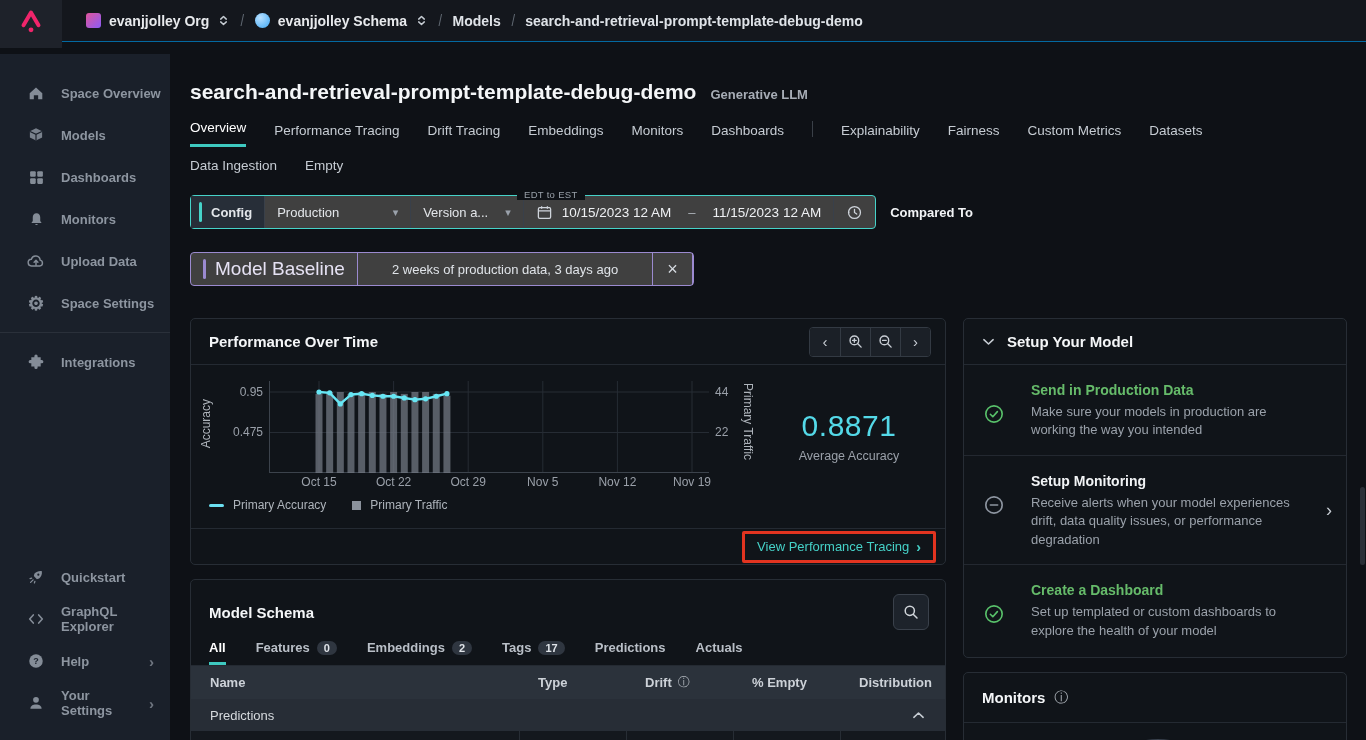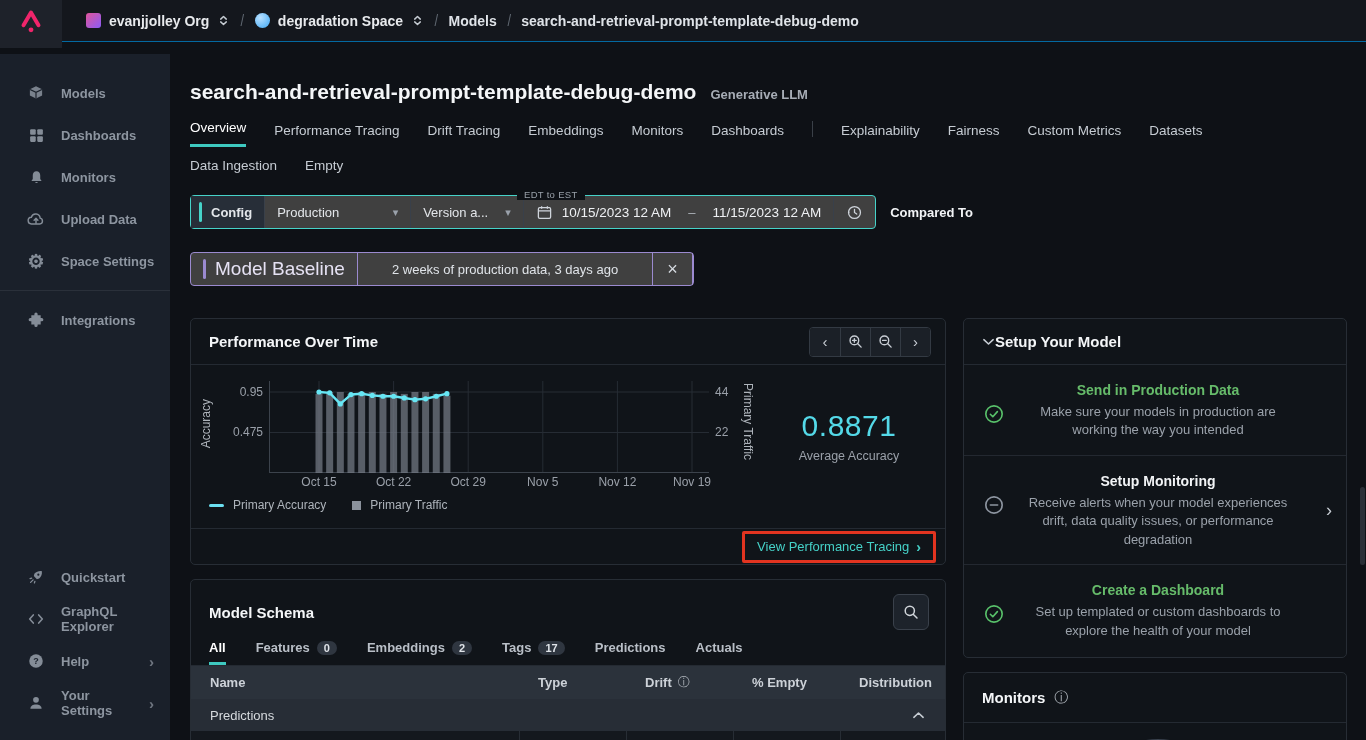--- a/index.html
+++ b/index.html
@@ -117,26 +117,26 @@
   .tbl-group .gname { font-size:13px; color:#d6dade; padding-left:19px; }
   .tbl-group .gchev { grid-column:5; justify-self:end; padding-right:20px; color:#c6ccd3; display:flex; }
   .tbl-row { background:#14181e; height:90px; }
   .tbl-row .td { border-left:1px solid #272d35; }
   .tbl-row .td:first-child { border-left:none; }
   .dist-sq { width:9px; height:9px; background:#5fd4e3; margin:7px 0 0 19px; }
 
   
   .right-col { width:384px; }
   .setup-card { width:384px; height:340px; overflow:hidden; }
-  .setup-head { height:46px; display:flex; align-items:center; padding-left:18px; border-bottom:1px solid #242a32; }
+  .setup-head { height:46px; display:flex; align-items:center; gap:12px; padding-left:18px; border-bottom:1px solid #242a32; }
   .setup-head .chev { color:#c6ccd3; display:flex; }
   .setup-item { display:flex; padding:17px 14px 15px 20px; border-bottom:1px solid #232830; position:relative; }
   .setup-item:last-child { border-bottom:none; }
   .st-icon { width:20px; height:20px; margin-top:22px; flex:none; }
-  .st-text { margin-left:18px; width:272px;text-align:center; }
+  .st-text { margin-left:27px; width:272px; }
   .st-title { font-size:14px; font-weight:700; margin-bottom:5px; }
   .st-title.done { color:#66bb6a; }
   .st-title.pending { color:#f2f4f6; }
   .st-desc { font-size:13px; color:#9aa1aa; line-height:1.42; }
   .st-chev { position:absolute; right:14px; top:50%; transform:translateY(-50%); color:#c6ccd3; font-size:18px; }
 
   .monitors-card { width:384px; height:200px; margin-top:14px; overflow:hidden; position:relative; }
   .mon-head { height:50px; display:flex; align-items:center; gap:9px; padding-left:18px; border-bottom:1px solid #242a32; }
   .mon-ring { position:absolute; left:128px; top:66px; width:132px; height:132px; border-radius:50%;
     border:13px solid #39414d; }
@@ -161,36 +161,44 @@
       <span>evanjjolley Org</span>
       <span class="sorter">
         <svg width="13" height="15" viewBox="0 0 14 15">
             <path d="M4 6 7 3.2 10 6M4 9 7 11.8 10 9" fill="none" stroke="#c6ccd3" stroke-width="1.6" stroke-linecap="round" stroke-linejoin="round"></path>
           </svg>
       </span>
     </div>
     <span class="crumb-sep">/</span>
     <div class="crumb-item">
       <span class="space-avatar"></span>
-      <span>degradation Space</span>
+      <span>evanjjolley Schema</span>
       <span class="sorter">
         <svg width="13" height="15" viewBox="0 0 14 15">
             <path d="M4 6 7 3.2 10 6M4 9 7 11.8 10 9" fill="none" stroke="#c6ccd3" stroke-width="1.6" stroke-linecap="round" stroke-linejoin="round"></path>
           </svg>
       </span>
     </div>
     <span class="crumb-sep">/</span>
     <span class="crumb-plain">Models</span>
     <span class="crumb-sep">/</span>
     <span class="crumb-plain">search-and-retrieval-prompt-template-debug-demo</span>
   </div>
 </div>
 
 <div class="sidebar">
   <div class="side-list">
+    <div class="side-item">
+      <span class="ic">
+          <svg width="18" height="18" viewBox="0 0 20 20">
+            <path d="M3 10.3 10 4l7 6.3V17h-4.6v-4.4H7.6V17H3Z" fill="currentColor"></path>
+          </svg>
+        </span>
+      <span>Space Overview</span>
+    </div>
     <div class="side-item">
       <span class="ic">
           <svg width="18" height="18" viewBox="0 0 20 20">
             <path d="M10 2.4 16.8 5.8v7L10 16.2 3.2 12.8v-7Z" fill="currentColor" opacity=".9"></path>
             <path d="M3.4 6 10 9.3 16.6 6M10 9.3v6.6" fill="none" stroke="#1a202a" stroke-width="1.3"></path>
           </svg>
         </span>
       <span>Models</span>
     </div>
     <div class="side-item">

